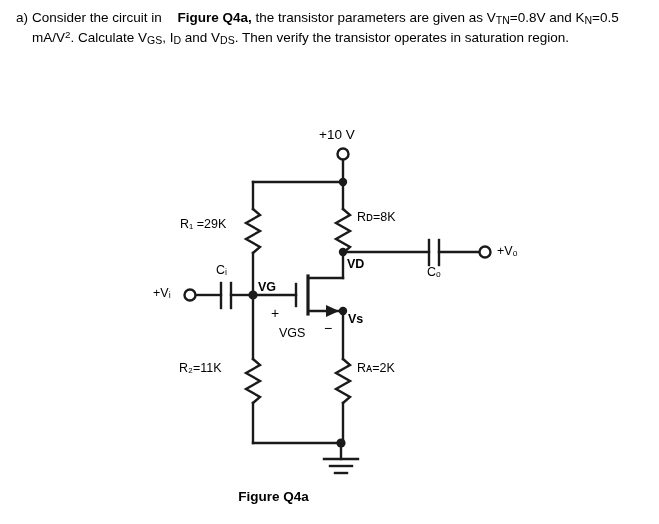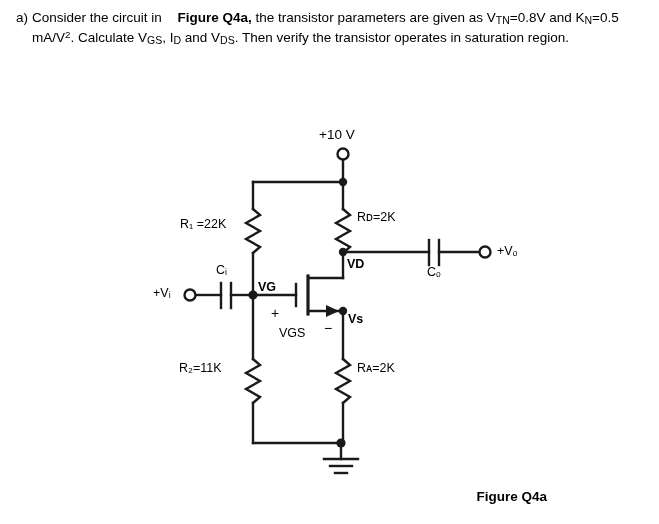--- a/index.html
+++ b/index.html
@@ -88,21 +88,21 @@
   .clabel.bold { font-weight: bold; }
   .clabel.big  { font-size: 13.5px; }
   .clabel.sign { font-size: 14px; }
 
   
   #figure-caption {
     position: absolute;
     left: 0;
     top: 489px;
     width: 547px;
-    text-align: right;
+    text-align: center;
     font-size: 13.5px;
     font-weight: bold;
   }
 </style>
 </head>
 <body>
 
 <div id="question-block">
   <div class="q-row">
     <div class="q-marker">a)</div>
@@ -173,23 +173,23 @@
 
     <circle cx="335" cy="182" r="4.2" fill="#1a1a1a"></circle>
     <circle cx="335" cy="252" r="4.2" fill="#1a1a1a"></circle>
     <circle cx="245" cy="295" r="4.6" fill="#1a1a1a"></circle>
     <circle cx="335" cy="311" r="4.2" fill="#1a1a1a"></circle>
     <circle cx="333" cy="443" r="4.6" fill="#1a1a1a"></circle>
   </svg>
 
   <div class="clabel big" style="left:311px; top:128px;">+10 V</div>
 
-  <div class="clabel" style="left:172px; top:218px;">R₁ =22K</div>
-
-  <div class="clabel" style="left:349px; top:211px;">Rᴅ=2K</div>
+  <div class="clabel" style="left:172px; top:218px;">R₁ =29K</div>
+
+  <div class="clabel" style="left:349px; top:211px;">Rᴅ=8K</div>
 
   <div class="clabel" style="left:171px; top:362px;">R₂=11K</div>
 
   <div class="clabel" style="left:349px; top:362px;">Rᴀ=2K</div>
 
   <div class="clabel" style="left:208px; top:264px;">Cᵢ</div>
 
   <div class="clabel" style="left:419px; top:266px;">Cₒ</div>
 
   <div class="clabel" style="left:145px; top:287px;">+Vᵢ</div>

